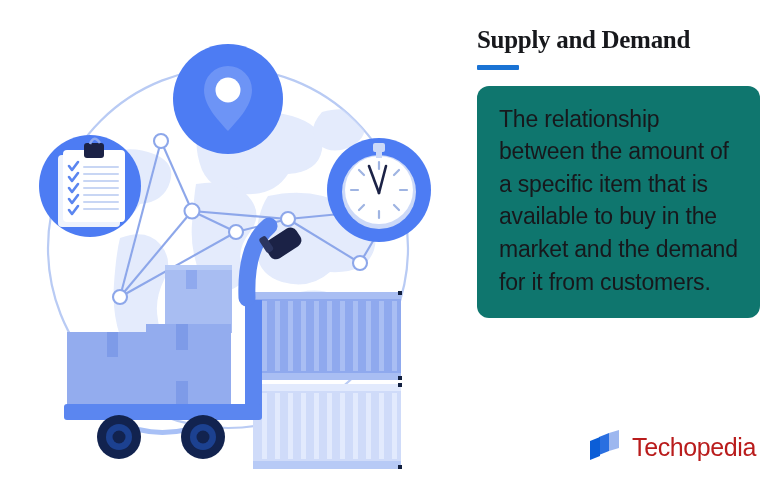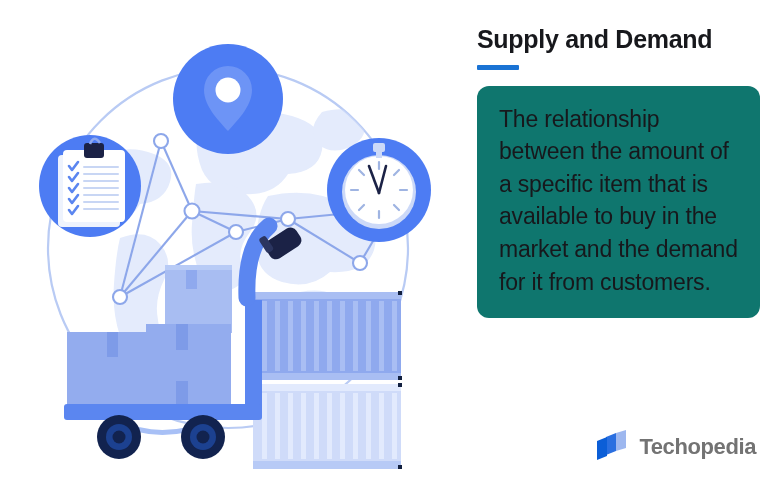--- a/index.html
+++ b/index.html
@@ -33,20 +33,21 @@
     display: flex;
     flex-direction: column;
   }
   .title {
     font-size: 25px;
     font-weight: bold;
     color: #17181c;
     letter-spacing: -0.3px;
     line-height: 1.1;
     white-space: nowrap;
+    font-family: Liberation Serif, serif;
   }
   .accent-bar {
     width: 42px; height: 5px;
     background: #1a73d4;
     border-radius: 1px;
     margin-top: 11px;
   }
   .definition-box {
     margin-top: 16px;
     background: #0f766e;
@@ -62,23 +63,23 @@
   }
   .brand {
     position: absolute;
     right: 26px;
     bottom: 22px;
     display: flex;
     align-items: center;
     gap: 9px;
   }
   .brand-name {
-    font-size: 22px;
-    font-weight: bold;
-    color: #737373;
+    font-size: 25px;
+    font-weight: normal;
+    color: #b91c1c;
     letter-spacing: -0.4px;
   }
 </style>
 </head>
 <body>
 
 <div class="card">
 
   <div class="illus">
     <svg width="455" height="486" viewBox="0 0 455 486" xmlns="http://www.w3.org/2000/svg" aria-hidden="true">

